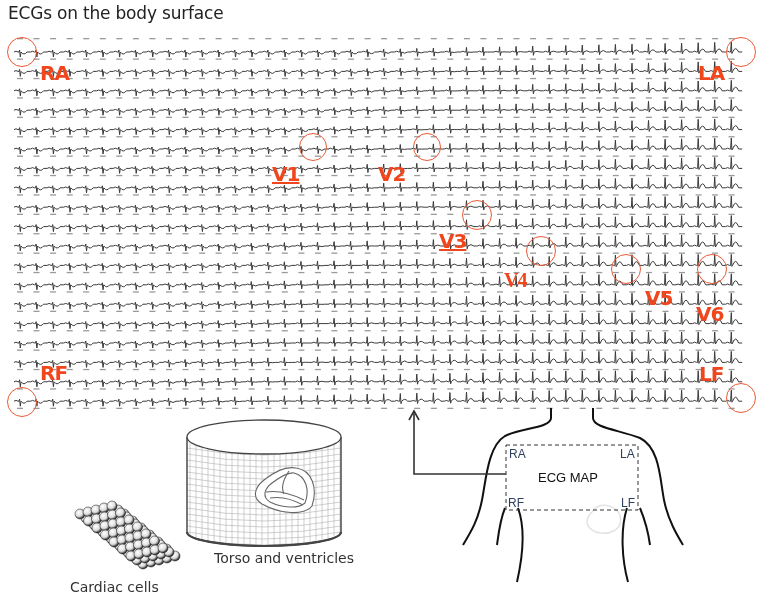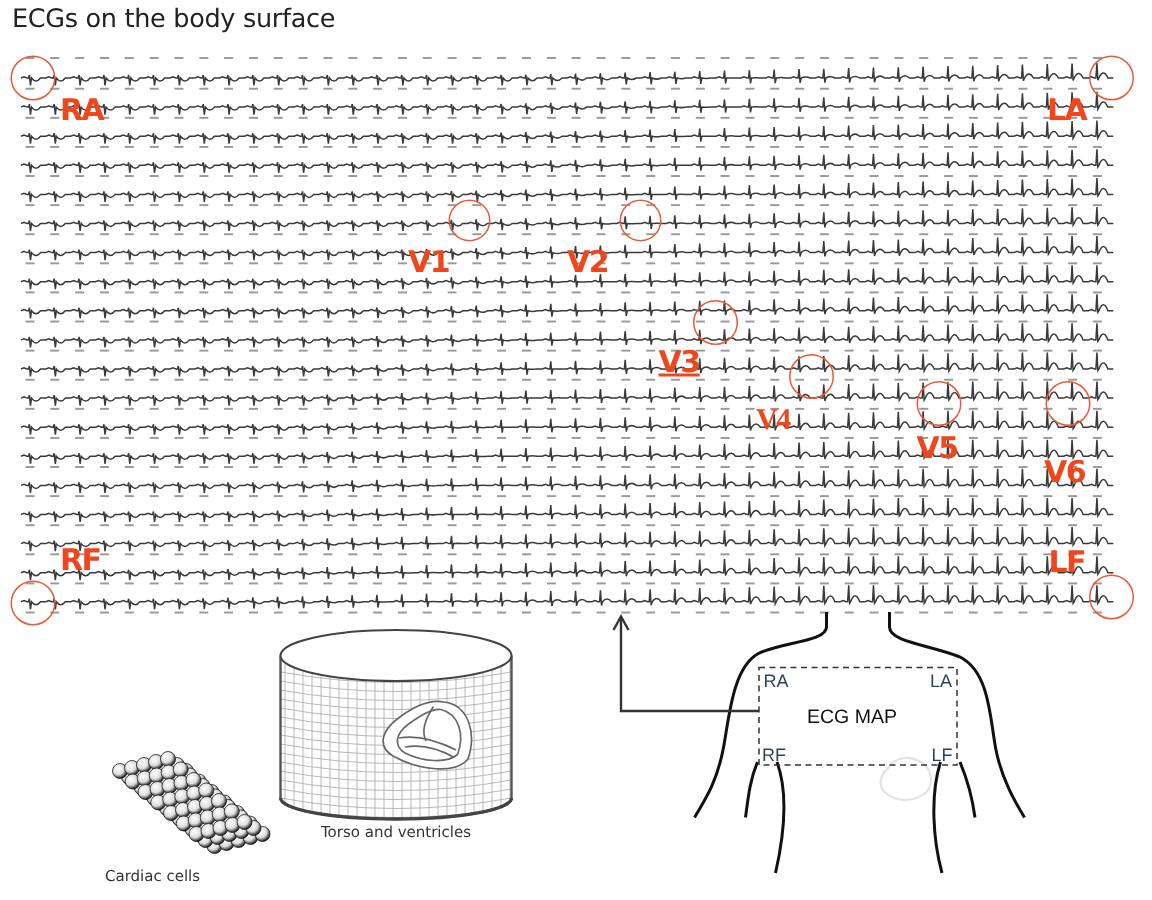--- a/index.html
+++ b/index.html
@@ -5,21 +5,21 @@
   html, body { margin: 0; padding: 0; background: #ffffff; }
   body { width: 768px; height: 600px; position: relative; overflow: hidden;
          font-family: "DejaVu Sans", sans-serif; }
   .title { position: absolute; left: 8px; top: 3px; font-size: 17px; color: #222;
            font-family: "DejaVu Sans", sans-serif; letter-spacing: -0.2px; text-align: right; }
   #ecg-svg { position: absolute; left: 0; top: 0; }
   .lead-label { position: absolute; font-family: "DejaVu Sans", sans-serif; font-weight: bold;
                 color: #f0461e; font-size: 20px; letter-spacing: -1px; line-height: 1; }
   .lead-circle { position: absolute; border: 1.4px solid #ea5a36; border-radius: 50%;
                  box-sizing: border-box; }
-  .caption { position: absolute; font-family: "DejaVu Sans", sans-serif; color: #333; font-size: 10px; }
+  .caption { position: absolute; font-family: "DejaVu Sans", sans-serif; color: #333; font-size: 14px; }
   .map-label { position: absolute; font-family: "Liberation Sans", sans-serif; font-size: 12px; color: #2f3f5f; }
   .map-title { position: absolute; font-family: "Liberation Sans", sans-serif; font-size: 13px; color: #111; }
 </style>
 </head>
 <body>
 
 <svg id="ecg-svg" width="768" height="600" viewBox="0 0 768 600">
   <g id="ecg-grid">
       <rect x="17.0" y="58.5" width="6" height="1.3" fill="#9a9a9a"></rect>
       <rect x="33.5" y="58.5" width="6" height="1.3" fill="#9a9a9a"></rect>
@@ -1121,29 +1121,29 @@
 </svg>
 
 <div class="title">ECGs on the body surface</div>
 
 <div id="lead-layer">
     <div class="lead-circle" style="left: 7px; top: 37px; height: 30px; width: 30px;"></div>
     <div class="lead-label" style="left: 40px; top: 63px;">RA</div>
     <div class="lead-circle" style="left: 726px; top: 37px; height: 30px; width: 30px;"></div>
     <div class="lead-label" style="left: 698px; top: 63px;">LA</div>
     <div class="lead-circle" style="left: 299px; top: 133px; height: 28px; width: 28px;"></div>
-    <div class="lead-label" style="left: 272px; top: 164px;">V1</div>
+    <div class="lead-label" style="left: 272px; top: 164px; text-decoration: underline;">V1</div>
     <div class="lead-circle" style="left: 413px; top: 133px; height: 28px; width: 28px;"></div>
     <div class="lead-label" style="left: 378px; top: 164px;">V2</div>
     <div class="lead-circle" style="left: 462px; top: 200px; height: 30px; width: 30px;"></div>
     <div class="lead-label" style="left: 439px; top: 231px; text-decoration: underline;">V3</div>
     <div class="lead-circle" style="left: 526px; top: 236px; height: 30px; width: 30px;"></div>
     <div class="lead-label" style="left: 504px; top: 270px; font-family: Liberation Serif, serif;">V4</div>
     <div class="lead-circle" style="left: 611px; top: 254px; height: 30px; width: 30px;"></div>
-    <div class="lead-label" style="left: 611px; top: 288px;">V5</div>
+    <div class="lead-label" style="left: 645px; top: 288px;">V5</div>
     <div class="lead-circle" style="left: 697px; top: 254px; height: 30px; width: 30px;"></div>
     <div class="lead-label" style="left: 696px; top: 304px;">V6</div>
     <div class="lead-circle" style="left: 7px; top: 387px; height: 30px; width: 30px;"></div>
     <div class="lead-label" style="left: 40px; top: 363px;">RF</div>
     <div class="lead-circle" style="left: 726px; top: 383px; height: 30px; width: 30px;"></div>
     <div class="lead-label" style="left: 699px; top: 364px;">LF</div>
   </div>
 
 <div class="map-label" style="left:509px; top:447px;">RA</div>
 <div class="map-label" style="left:620px; top:447px;">LA</div>

